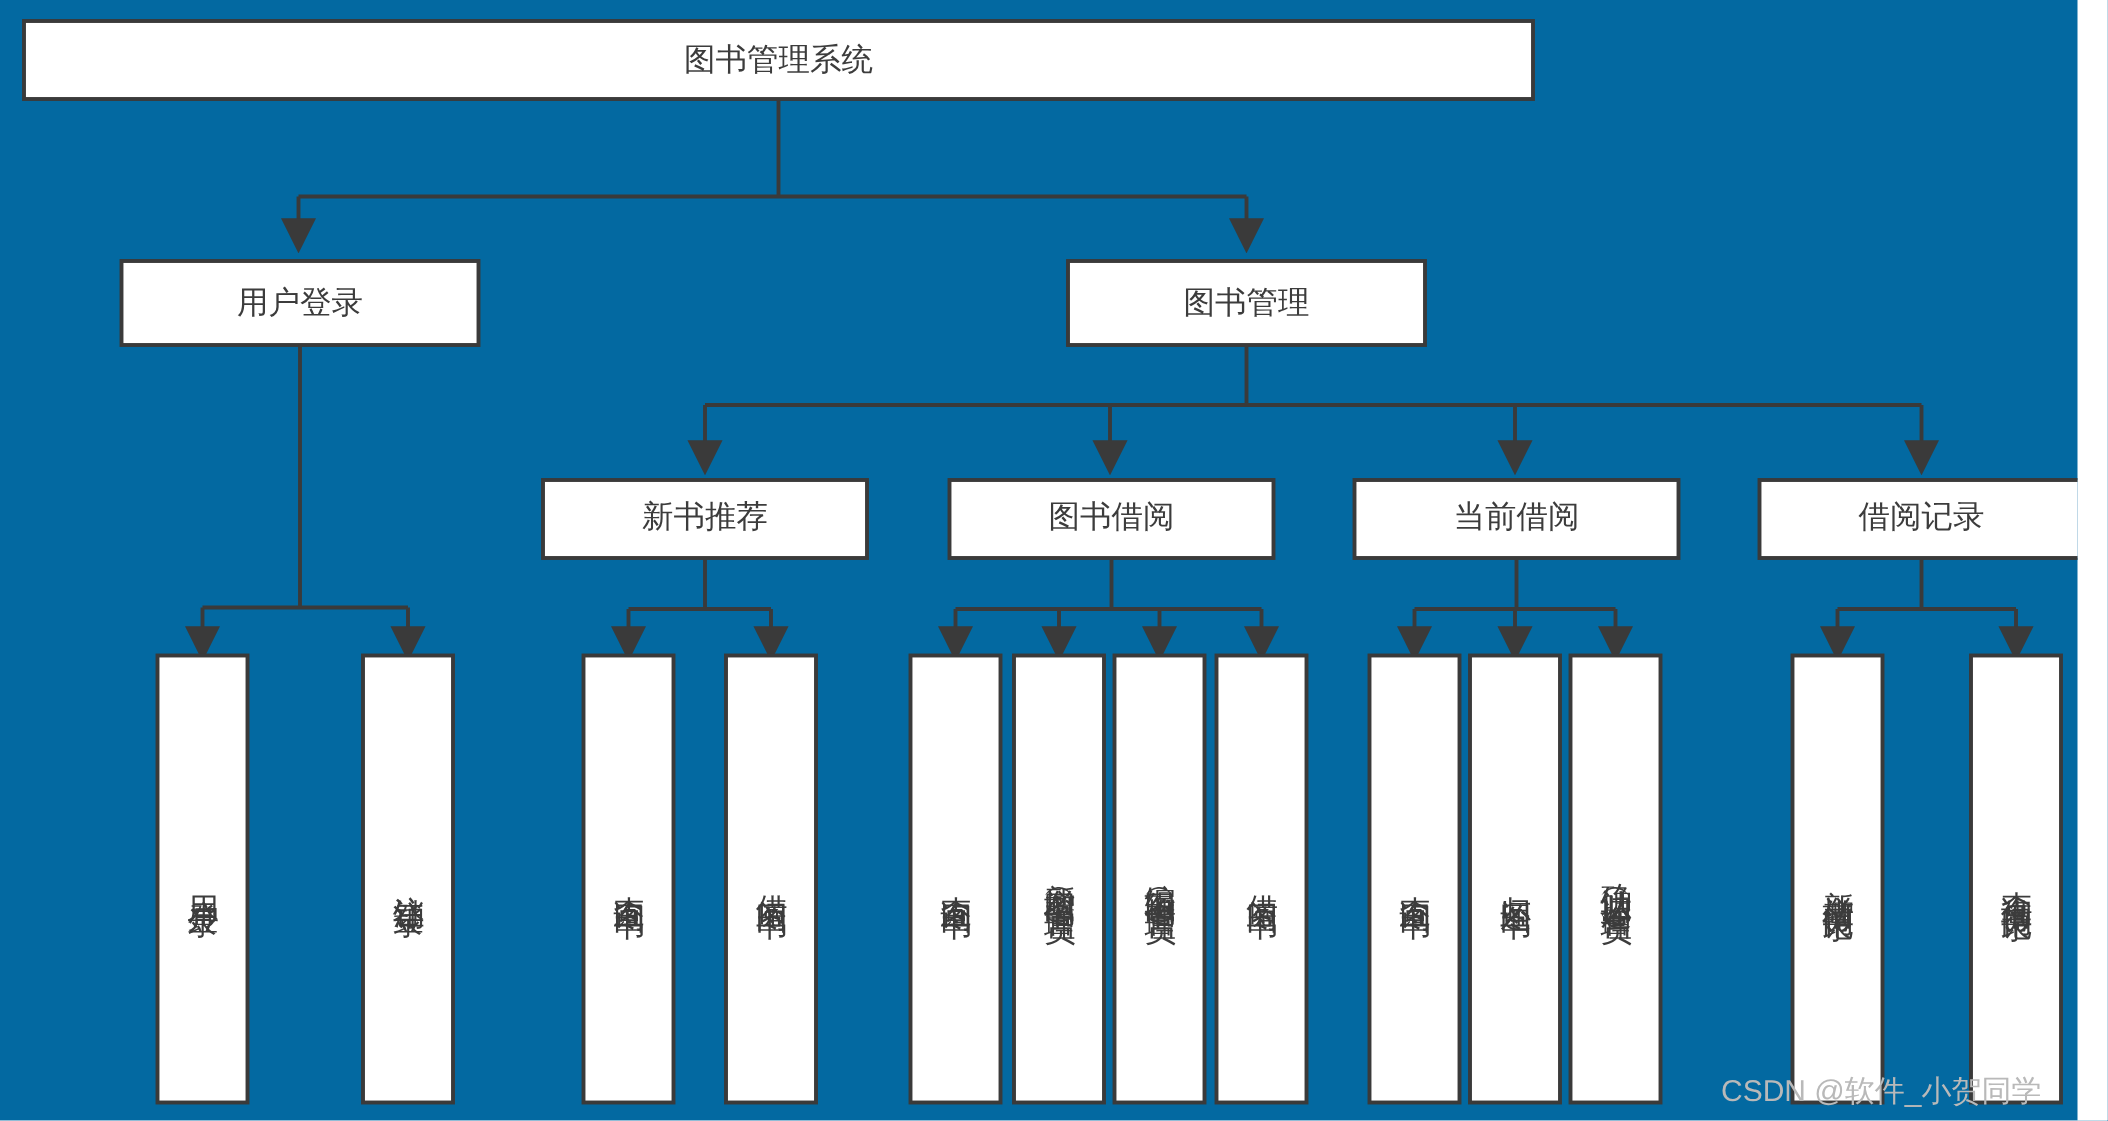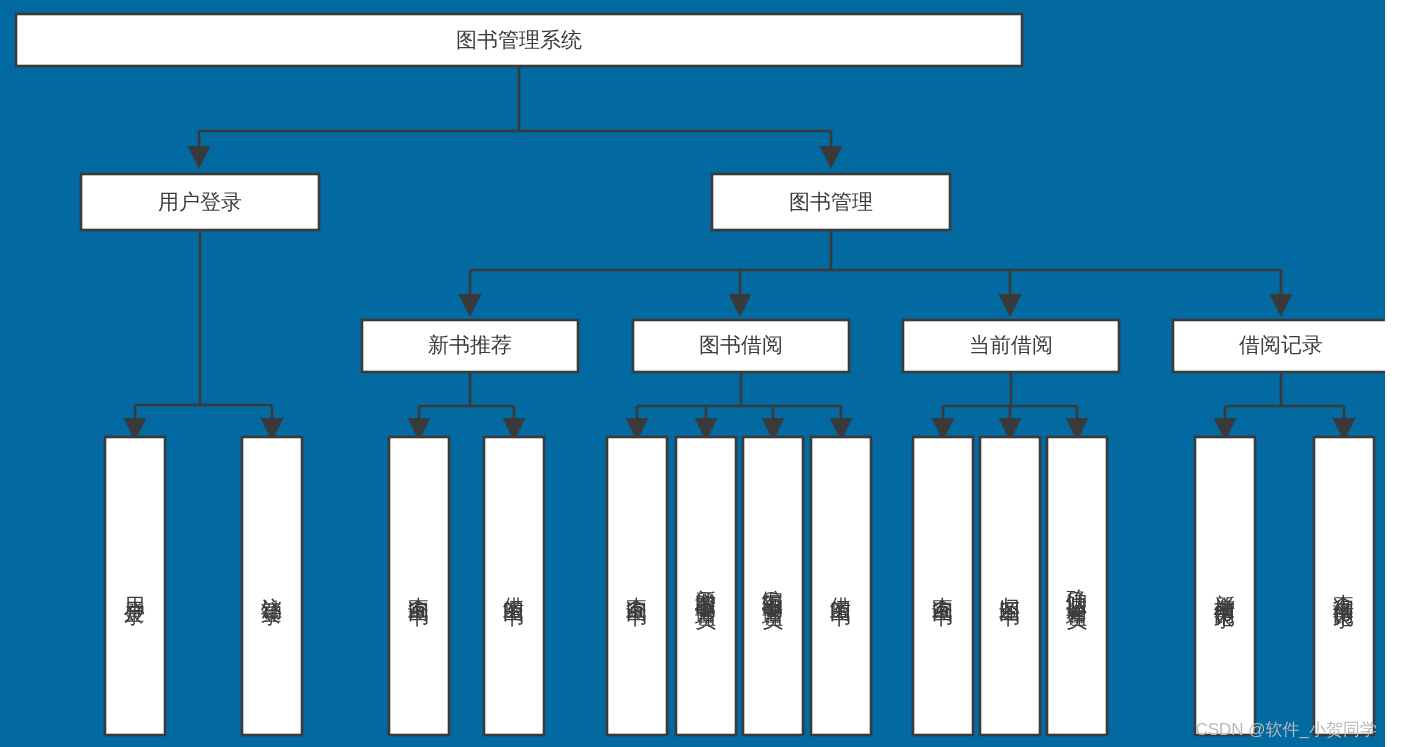--- a/index.html
+++ b/index.html
@@ -51,24 +51,24 @@
     fill: #3c3c3c;
     font-family: "Liberation Sans", "DejaVu Sans", sans-serif;
     font-size: 21px;
     text-anchor: middle;
     writing-mode: vertical-rl;
     dominant-baseline: central;
     letter-spacing: 3px;
   }
   .watermark {
     position: absolute;
-    right: 8px;
+    right: 24px;
     bottom: 6px;
     color: #b9b9b9;
-    font-size: 17px;
+    font-size: 20px;
     font-family: "Liberation Sans", "DejaVu Sans", sans-serif;
     white-space: nowrap;
     pointer-events: none;
   }
 </style>
 </head>
 <body>
 
 <div id="diagram-root">
 

